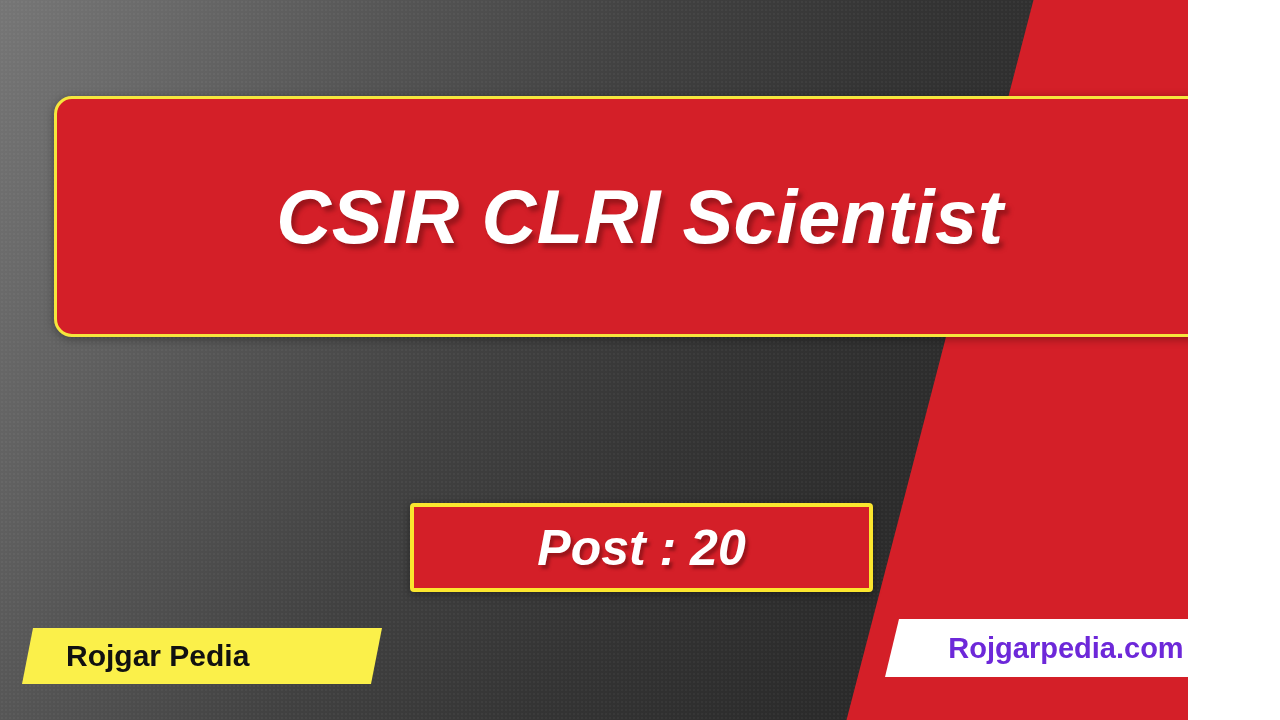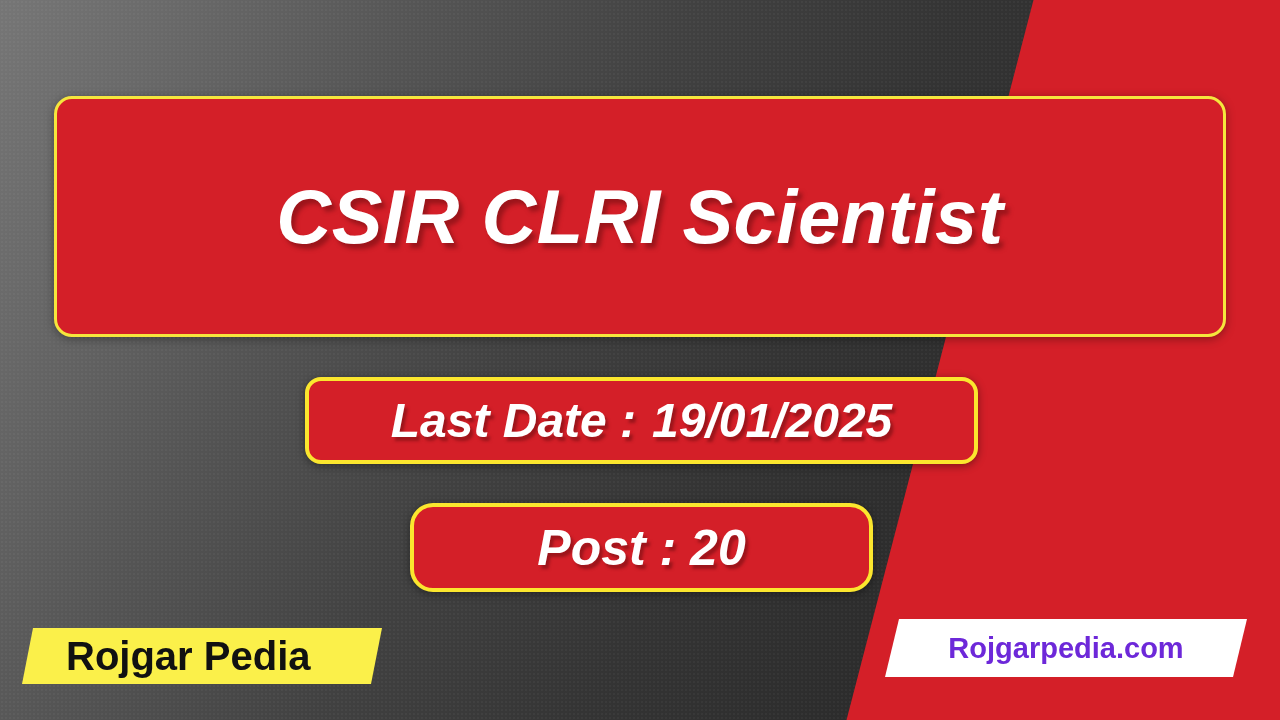--- a/index.html
+++ b/index.html
@@ -3,21 +3,21 @@
 <meta charset="utf-8">
 <style>
   html, body {
     margin: 0;
     padding: 0;
     background: #ffffff;
   }
 
   .poster {
     position: relative;
-    width: 1280px;
+    width: 1188px;
     height: 720px;
     overflow: hidden;
     font-family: "Liberation Sans", sans-serif;
     
     background:
       linear-gradient(118deg,
         #767676 0%,
         #6a6a6a 10%,
         #545454 26%,
         #414141 42%,
@@ -111,21 +111,21 @@
   
   .post-badge {
     position: absolute;
     left: 410px;
     top: 503px;
     width: 463px;
     height: 89px;
     box-sizing: border-box;
     background: #d41f28;
     border: 4px solid #fbe62e;
-    border-radius: 23px;
+    border-radius: 4px;
     display: flex;
     align-items: center;
     justify-content: center;
     box-shadow: 0 2px 8px rgba(0,0,0,0.4);
   }
 
   .post-badge-text {
     color: #ffffff;
     font-weight: bold;
     font-style: italic;
@@ -143,21 +143,21 @@
     height: 56px;
     background: #fbf04a;
     clip-path: polygon(11px 0px, 360px 0px, 349px 56px, 0px 56px);
     display: flex;
     align-items: center;
   }
 
   .brand-tag-text {
     color: #111111;
     font-weight: bold;
-    font-size: 40px;
+    font-size: 30px;
     padding-left: 44px;
     white-space: nowrap;
   }
 
   
   .site-tag {
     position: absolute;
     left: 885px;
     top: 619px;
     width: 362px;
@@ -182,25 +182,20 @@
 <div class="poster">
 
   <div class="poster-noise"></div>
 
   <div class="red-wedge"></div>
 
   <div class="title-banner">
     <div class="title-line">CSIR CLRI Scientist</div>
   </div>
 
-  <div class="date-badge">
-    <div class="date-badge-text">
-      <span>Last Date :</span><span class="gap"></span><span>19/01/2025</span>
-    </div>
-  </div>
 
   <div class="post-badge">
     <div class="post-badge-text">Post : 20</div>
   </div>
 
   <div class="brand-tag">
     <div class="brand-tag-text">Rojgar Pedia</div>
   </div>
 
   <div class="site-tag">

